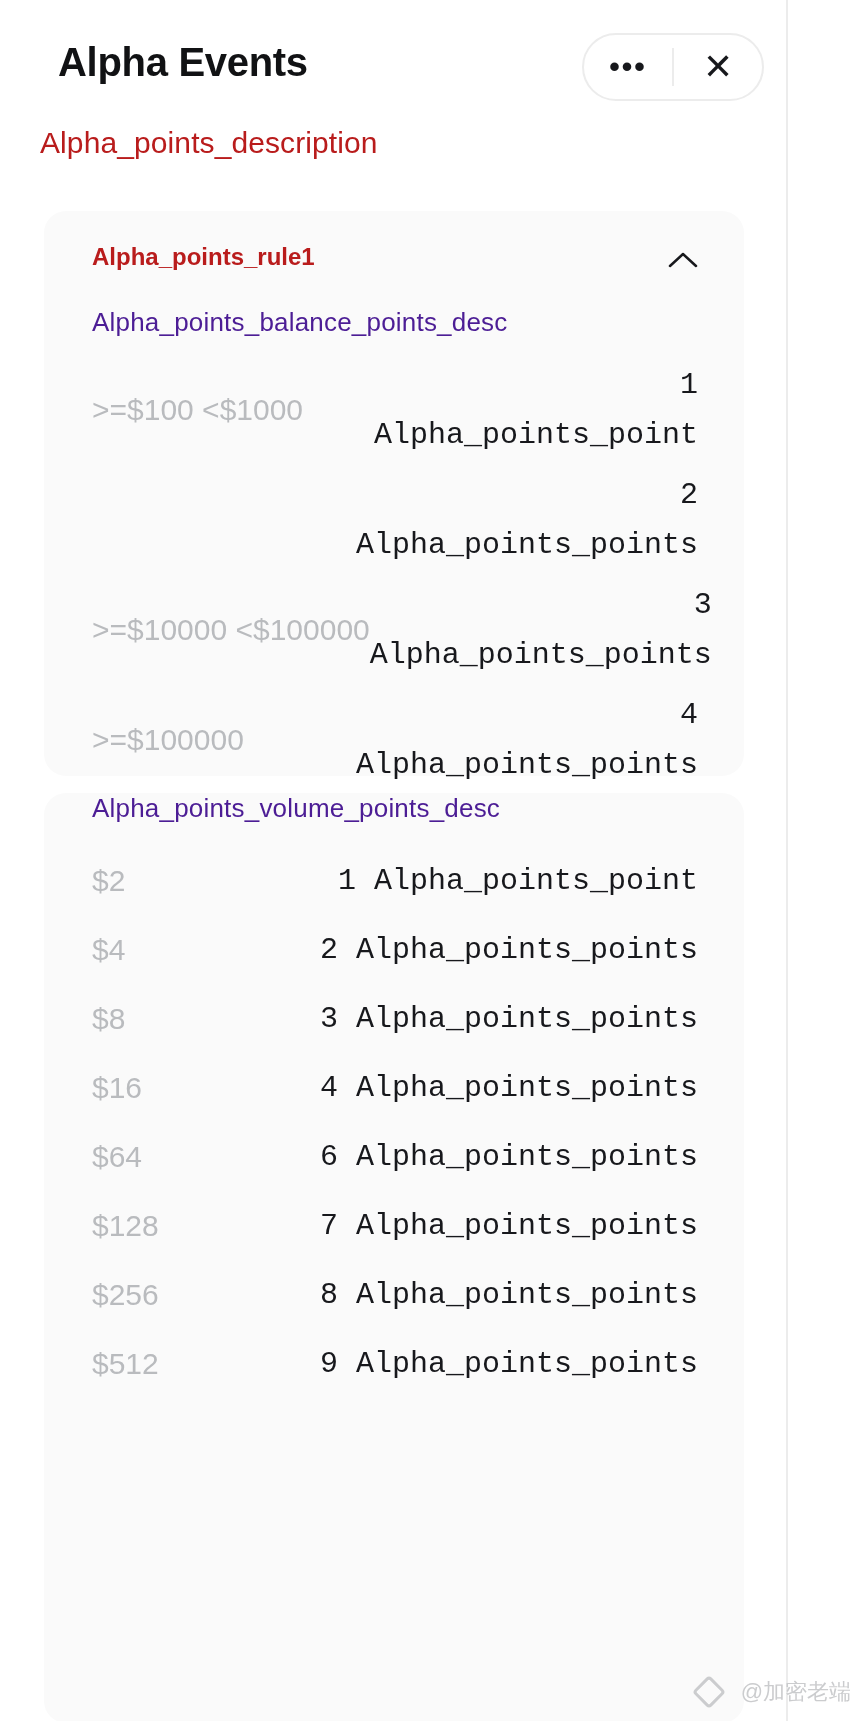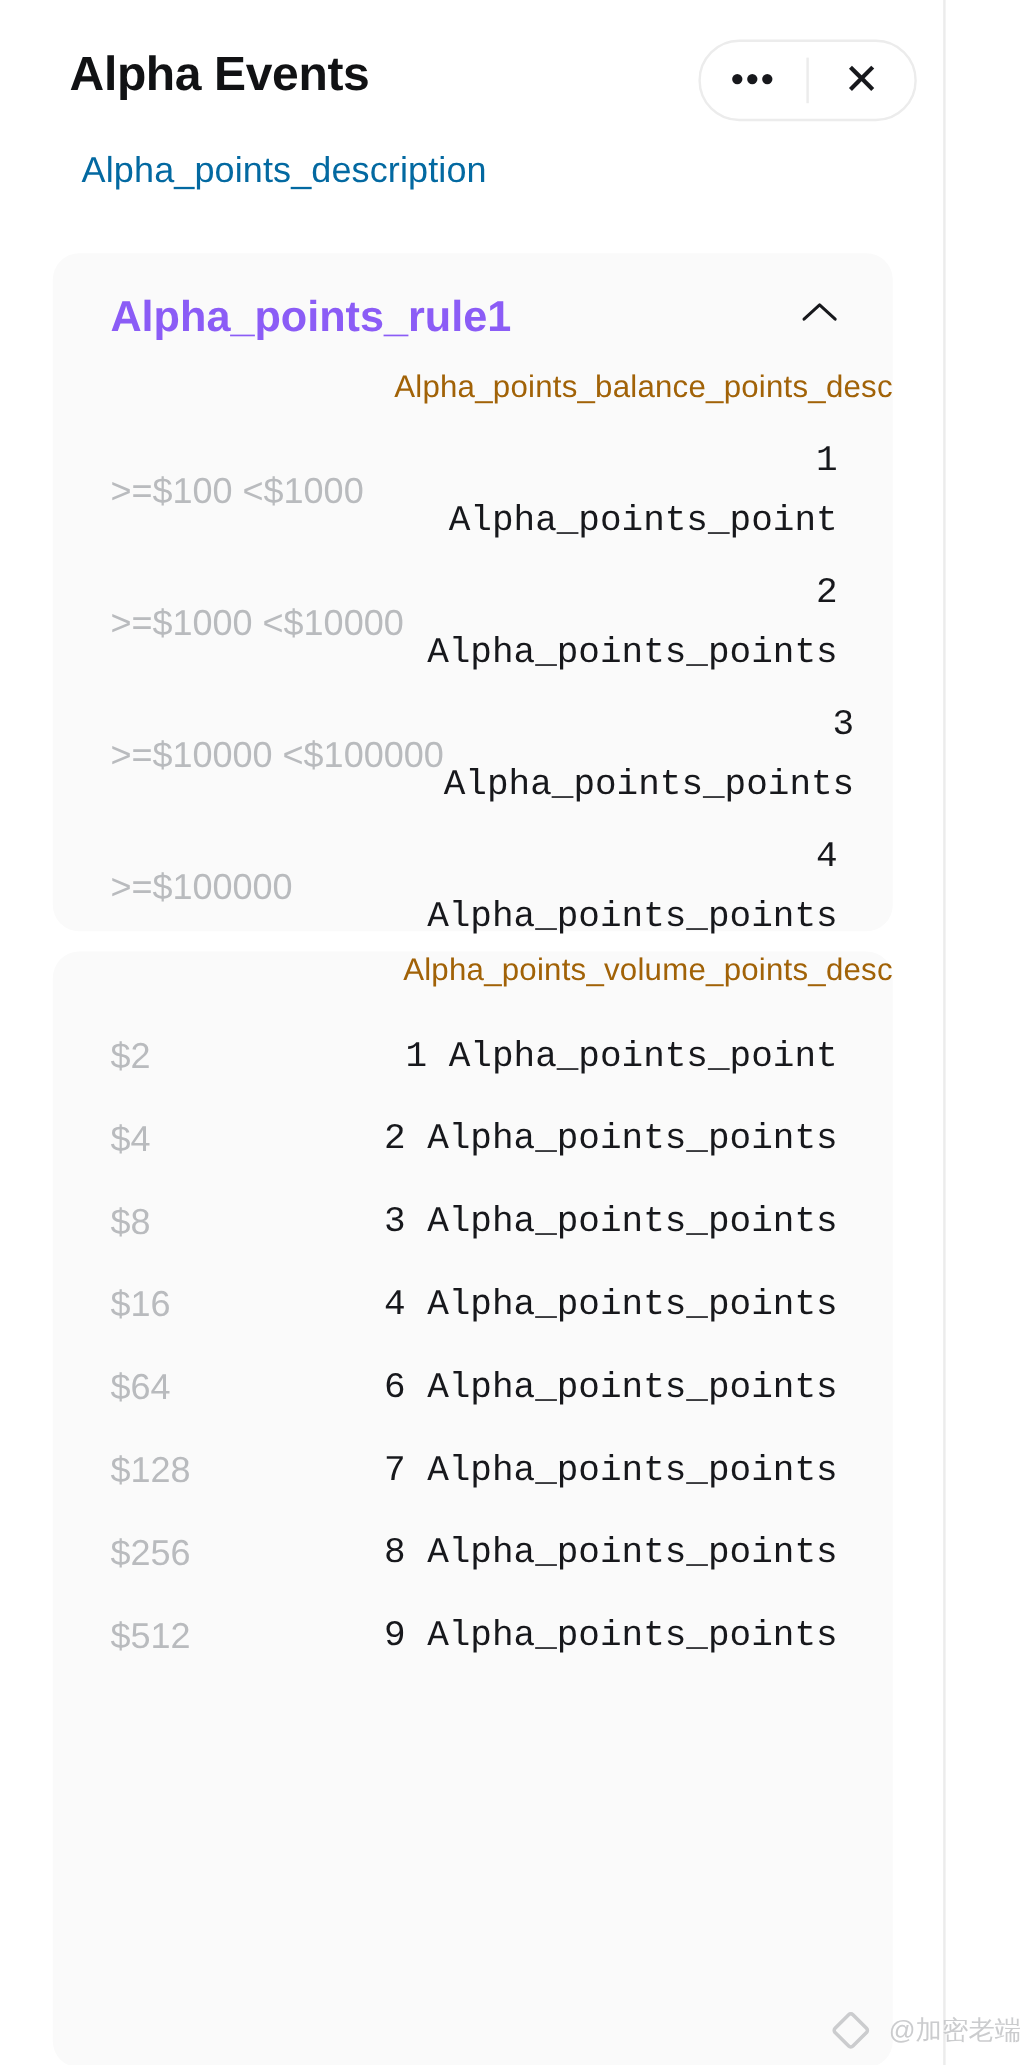--- a/index.html
+++ b/index.html
@@ -89,23 +89,22 @@
     color: #17181c;
     font-weight: 400;
     font-family: "DejaVu Sans", sans-serif;
   }
   
   .description {
     position: absolute;
     left: 40px;
     top: 126px;
     font-size: 30px;
-    color: #0369a1;
+    color: #b91c1c;
     letter-spacing: 0.1px;
-    margin-left: 28px;
   }
   
   .card {
     position: absolute;
     left: 44px;
     width: 700px;
     background: #fafafa;
     border-radius: 22px;
     padding: 0 0 26px 0;
   }
@@ -113,39 +112,38 @@
   #card2 { top: 793px; height: 930px; }
 
   .card-head {
     position: relative;
     height: 96px;
   }
   .card-title {
     position: absolute;
     left: 48px;
     top: 32px;
-    font-size: 36px;
+    font-size: 24px;
     font-weight: 700;
-    color: #8b5cf6;
+    color: #b91c1c;
   }
   .chevron {
     position: absolute;
     right: 46px;
     top: 40px;
     width: 30px;
     height: 18px;
     cursor: pointer;
   }
   .chevron svg { display: block; }
   .card-desc {
     margin: 0 0 0 48px;
     font-size: 26px;
-    color: #a16207;
+    color: #4c1d95;
     letter-spacing: 0.2px;
-    text-align: right;
   }
   .rows {
     margin-top: 22px;
   }
   .row {
     display: flex;
     align-items: center;
     padding: 0 46px 0 48px;
     min-height: 70px;
   }
@@ -222,21 +220,20 @@
           </svg>
         </div>
       </div>
       <div class="card-desc">Alpha_points_balance_points_desc</div>
       <div class="rows">
         <div class="row">
           <div class="left">&gt;=$100 &lt;$1000</div>
           <div class="right">1 Alpha_points_point</div>
         </div>
         <div class="row">
-          <div class="left">&gt;=$1000 &lt;$10000</div>
           <div class="right">2 Alpha_points_points</div>
         </div>
         <div class="row">
           <div class="left">&gt;=$10000 &lt;$100000</div>
           <div class="right">3 Alpha_points_points</div>
         </div>
         <div class="row">
           <div class="left">&gt;=$100000</div>
           <div class="right">4 Alpha_points_points</div>
         </div>

